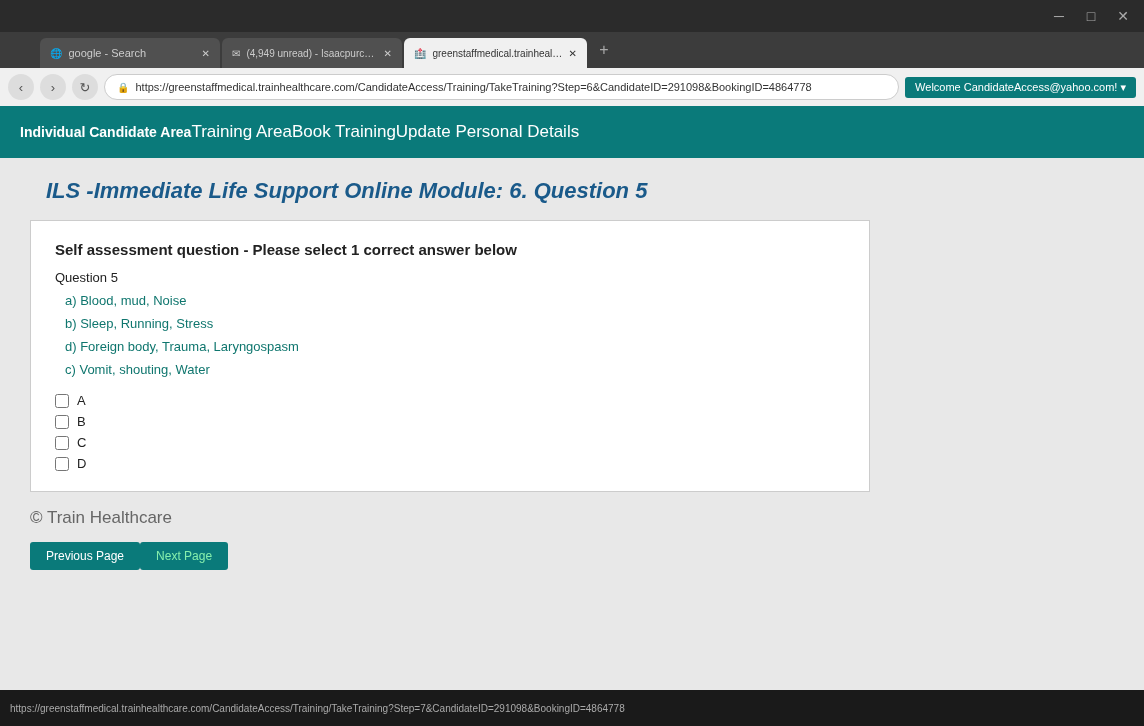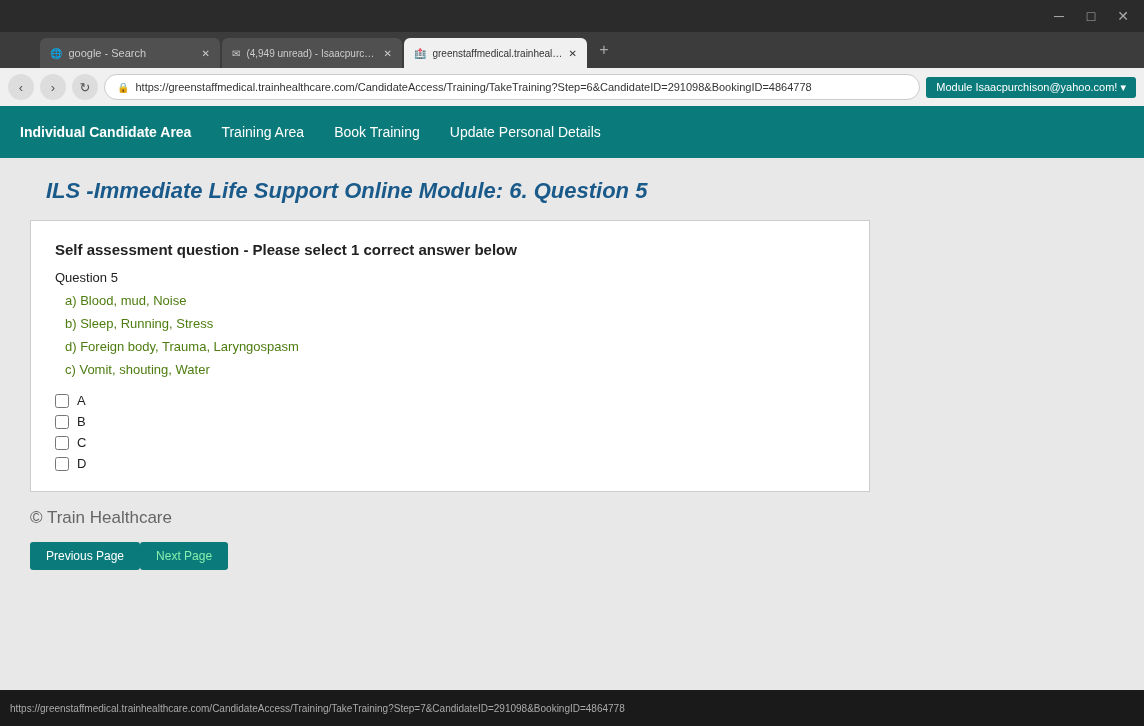--- a/index.html
+++ b/index.html
@@ -125,25 +125,24 @@
       position: relative;
     }
 
     
     .site-header {
       background: #0a7a7a;
       padding: 0 20px;
       height: 52px;
       display: flex;
       align-items: center;
-      gap: 30px;
     }
     .site-nav-link {
       color: white;
-      font-size: 14px;
+      font-size: 17px;
       text-decoration: none;
       cursor: pointer;
       white-space: nowrap;
     }
     .site-nav-link.active {
       font-weight: bold;
       font-size: 14px;
     }
 
     
@@ -189,21 +188,21 @@
 
     .question-text {
       font-size: 13px;
       margin-bottom: 14px;
       color: #222;
     }
 
     .answer-option {
       font-size: 13px;
       margin-bottom: 8px;
-      color: #4d7c0f;
+      color: #0f766e;
       padding-left: 10px;
     }
 
     .checkbox-group {
       margin-top: 16px;
       display: flex;
       flex-direction: column;
       gap: 6px;
     }
     .checkbox-item {
@@ -301,21 +300,21 @@
   </div>
 
   <div class="nav-bar">
     <button class="nav-btn">‹</button>
     <button class="nav-btn">›</button>
     <button class="nav-btn">↻</button>
     <div class="address-bar">
       <span class="lock-icon">🔒</span>
       <span class="address-text">https://greenstaffmedical.trainhealthcare.com/CandidateAccess/Training/TakeTraining?Step=6&amp;CandidateID=291098&amp;BookingID=4864778</span>
     </div>
-    <div class="welcome-badge">Module Isaacpurchison@yahoo.com! ▾</div>
+    <div class="welcome-badge">Welcome CandidateAccess@yahoo.com! ▾</div>
   </div>
 </div>
 
 <div class="page-content">
 
   <div class="site-header">
     <a class="site-nav-link active">Individual Candidate Area</a>
     <a class="site-nav-link">Training Area</a>
     <a class="site-nav-link">Book Training</a>
     <a class="site-nav-link">Update Personal Details</a>

